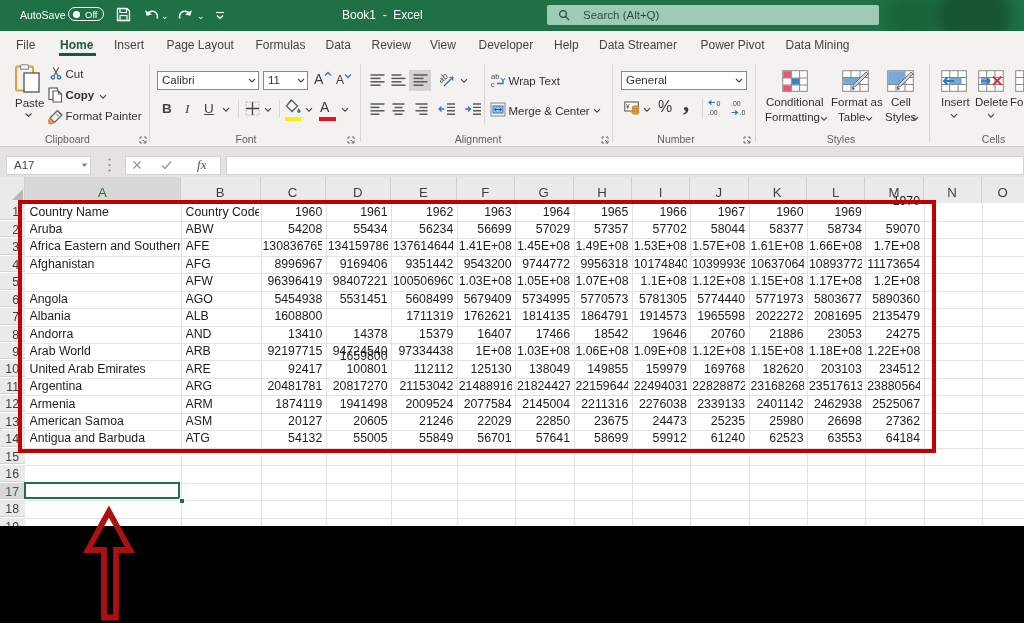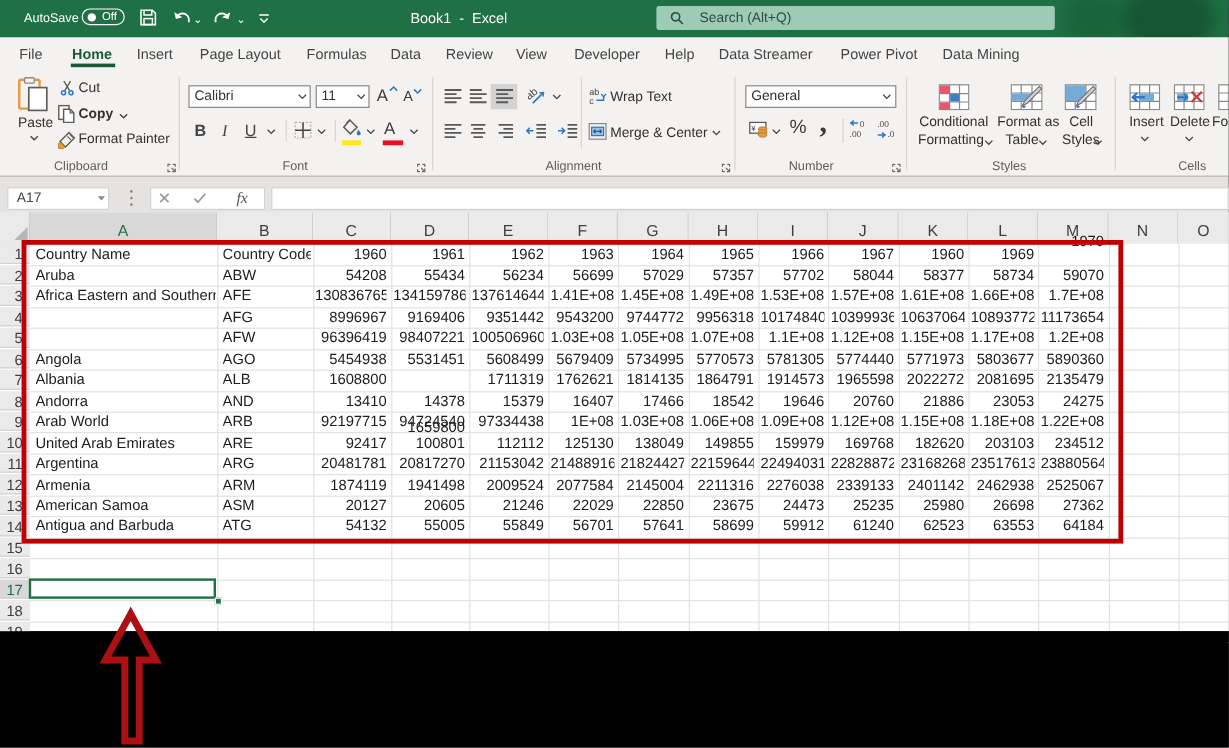--- a/index.html
+++ b/index.html
@@ -458,20 +458,21 @@
 <div class="cell num" style="left:327.75px;top:61.42000000000003px;width:59.75px;">134159786</div>
 <div class="cell num" style="left:393px;top:61.42000000000003px;width:60.25px;">137614644</div>
 <div class="cell num" style="left:458.75px;top:61.42000000000003px;width:52.75px;">1.41E+08</div>
 <div class="cell num" style="left:517px;top:61.42000000000003px;width:53.0px;">1.45E+08</div>
 <div class="cell num" style="left:575.5px;top:61.42000000000003px;width:52.75px;">1.49E+08</div>
 <div class="cell num" style="left:633.75px;top:61.42000000000003px;width:53.0px;">1.53E+08</div>
 <div class="cell num" style="left:692.25px;top:61.42000000000003px;width:52.75px;">1.57E+08</div>
 <div class="cell num" style="left:750.5px;top:61.42000000000003px;width:53.0px;">1.61E+08</div>
 <div class="cell num" style="left:809px;top:61.42000000000003px;width:52.75px;">1.66E+08</div>
 <div class="cell num" style="left:867.25px;top:61.42000000000003px;width:52.75px;">1.7E+08</div>
+<div class="cell" style="left:29.5px;top:78.88000000000001px;width:150px;">Afghanistan</div>
 <div class="cell" style="left:185.5px;top:78.88000000000001px;width:73.5px;">AFG</div>
 <div class="cell num" style="left:262.5px;top:78.88000000000001px;width:59.75px;">8996967</div>
 <div class="cell num" style="left:327.75px;top:78.88000000000001px;width:59.75px;">9169406</div>
 <div class="cell num" style="left:393px;top:78.88000000000001px;width:60.25px;">9351442</div>
 <div class="cell num" style="left:458.75px;top:78.88000000000001px;width:52.75px;">9543200</div>
 <div class="cell num" style="left:517px;top:78.88000000000001px;width:53.0px;">9744772</div>
 <div class="cell num" style="left:575.5px;top:78.88000000000001px;width:52.75px;">9956318</div>
 <div class="cell num" style="left:633.75px;top:78.88000000000001px;width:53.0px;">10174840</div>
 <div class="cell num" style="left:692.25px;top:78.88000000000001px;width:52.75px;">10399936</div>
 <div class="cell num" style="left:750.5px;top:78.88000000000001px;width:53.0px;">10637064</div>

